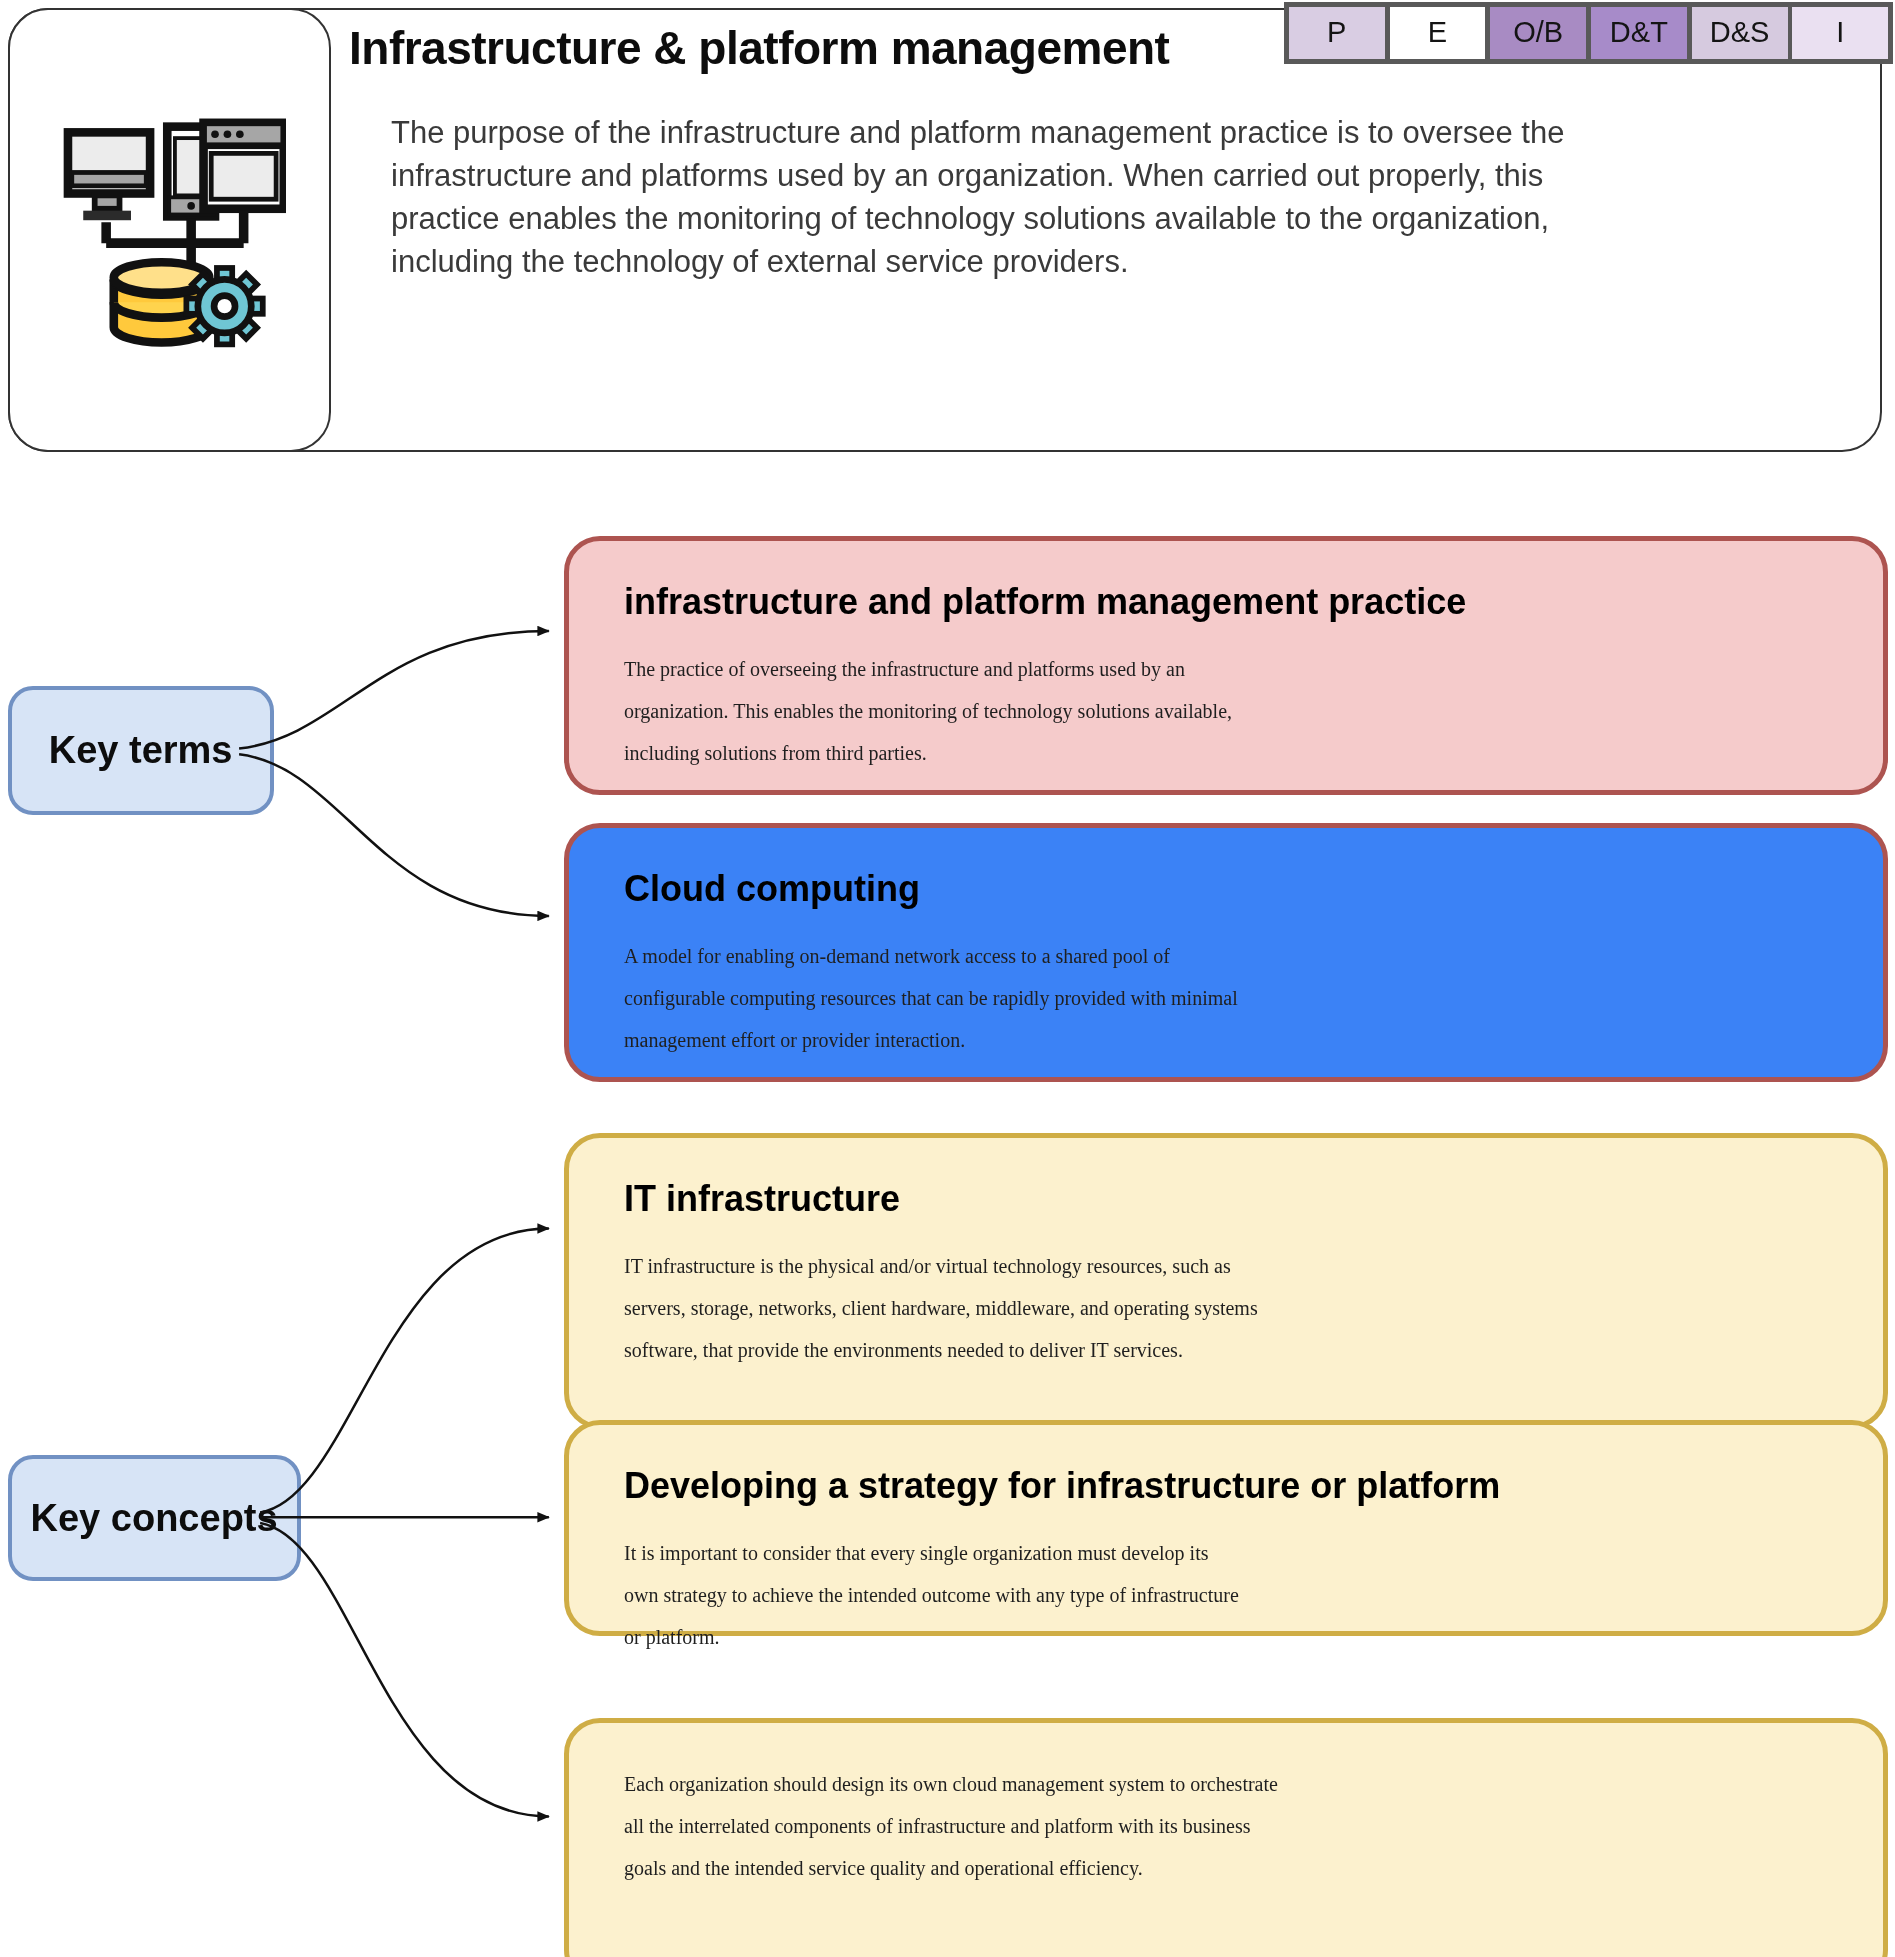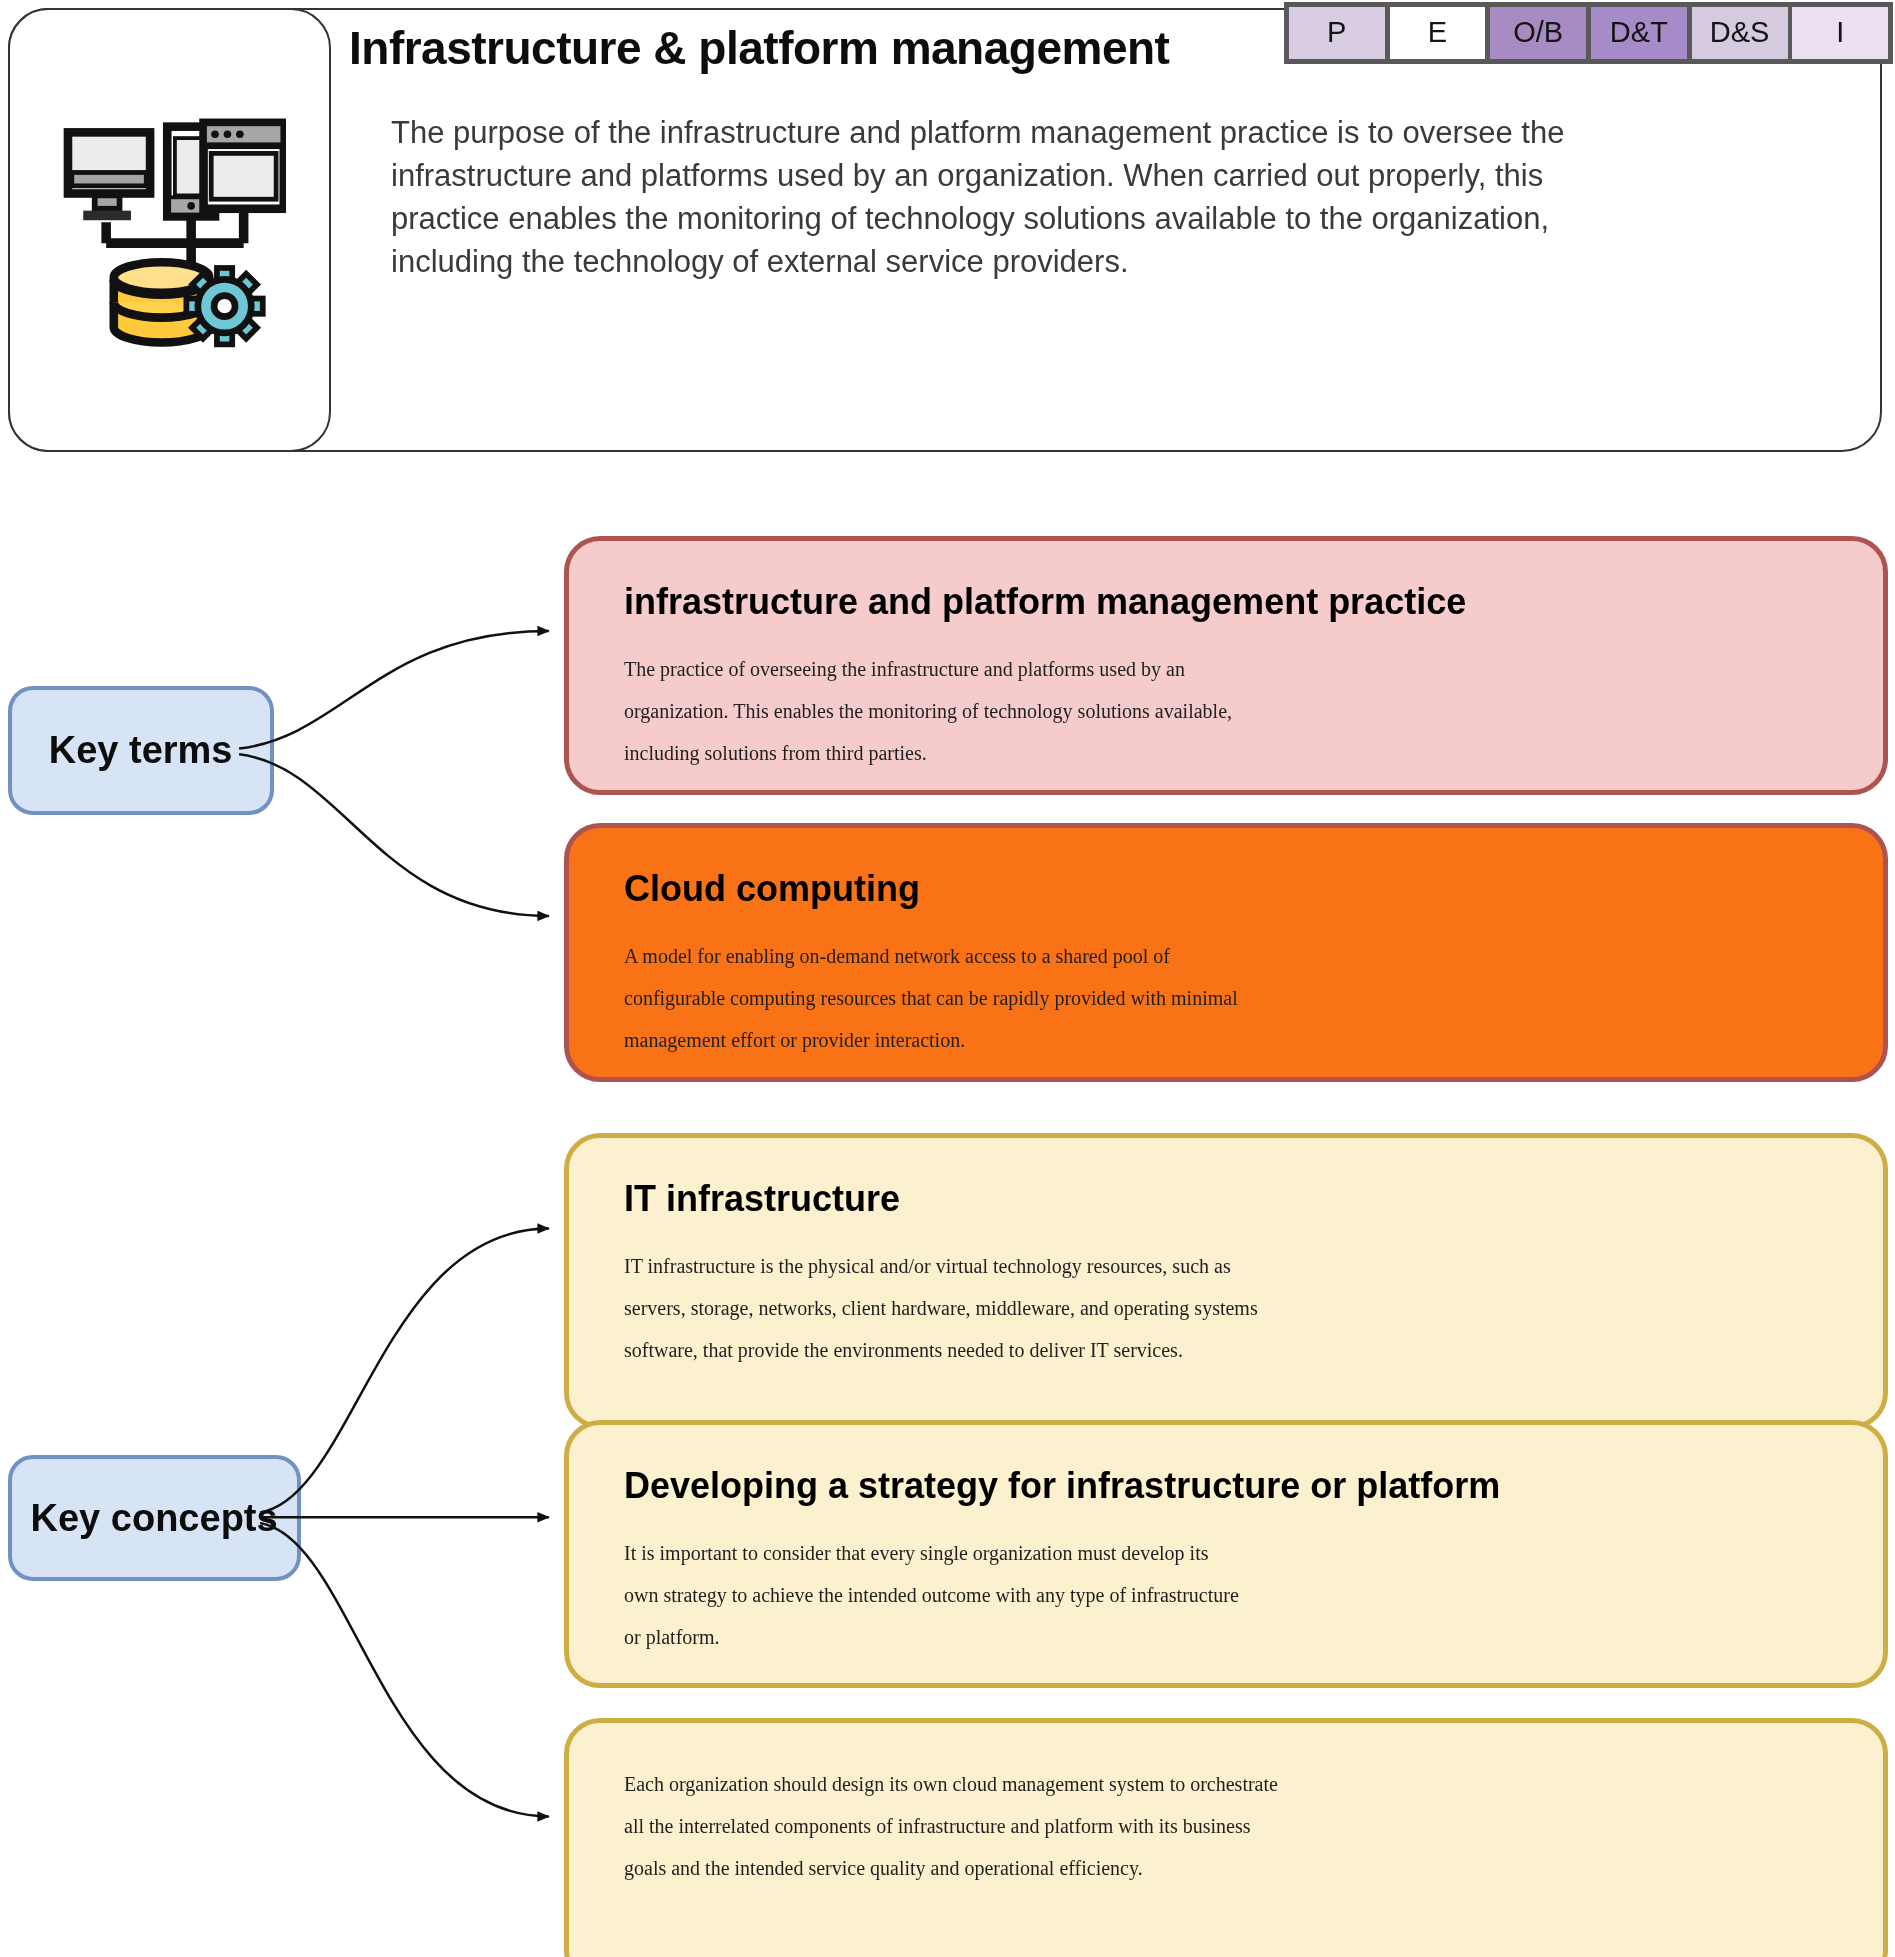--- a/index.html
+++ b/index.html
@@ -34,21 +34,21 @@
   
   .card{position:absolute;left:564px;width:1324px;box-sizing:border-box;
     border-radius:36px;border:5.7px solid;padding:40px 55px 0 55px;z-index:2;margin-top:36px;}
   .card h2{margin:0 0 25px 0;font-size:36px;font-weight:700;color:#000;}
   .card p{margin:0;font-size:20px;line-height:42px;color:#1f1f1f;white-space:pre-line;font-family:Liberation Serif, serif;}
   .card.red{background:#f5cbcb;border-color:#ad5450;}
   .card.yellow{background:#fcf1ce;border-color:#cfad45;}
   .c-term1{top:500px;height:259px;}
   .c-term2{top:787px;height:259px;}
   .c-con1{top:1097px;height:296px;}
-  .c-con2{top:1384px;height:268px;}
+  .c-con2{top:1384px;height:216px;}
   .c-con3{top:1682px;height:268px;}
 
   
   .connector-layer{position:absolute;left:0;top:0;width:1896px;height:1958px;
     z-index:1;pointer-events:none;}
 </style>
 </head>
 <body>
 
 <div class="header-box"></div>
@@ -128,21 +128,21 @@
 <div class="label-node label-terms" style="background-color: rgb(215, 228, 246); border-color: rgb(113, 145, 195);">Key terms</div>
 <div class="label-node label-concepts" style="background-color: rgb(215, 228, 246); border-color: rgb(113, 145, 195);">Key concepts</div>
 
 <div class="card red c-term1" style="background-color: rgb(245, 203, 203); border-color: rgb(173, 84, 80);">
   <h2>infrastructure and platform management practice</h2>
   <p>The practice of overseeing the infrastructure and platforms used by an
 organization. This enables the monitoring of technology solutions available,
 including solutions from third parties.</p>
 </div>
 
-<div class="card red c-term2" style="background-color: #f97316; border-color: rgb(173, 84, 80);">
+<div class="card red c-term2" style="background-color: #3b82f6; border-color: rgb(173, 84, 80);">
   <h2>Cloud computing</h2>
   <p>A model for enabling on-demand network access to a shared pool of
 configurable computing resources that can be rapidly provided with minimal
 management effort or provider interaction.</p>
 </div>
 
 <div class="card yellow c-con1" style="background-color: rgb(252, 241, 206); border-color: rgb(207, 173, 69);">
   <h2>IT infrastructure</h2>
   <p>IT infrastructure is the physical and/or virtual technology resources, such as
 servers, storage, networks, client hardware, middleware, and operating systems

